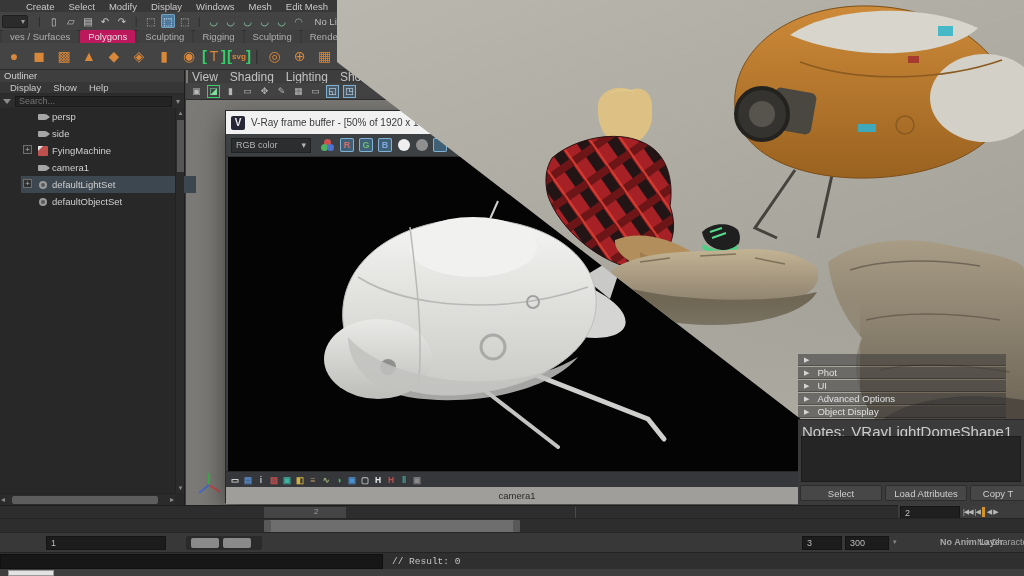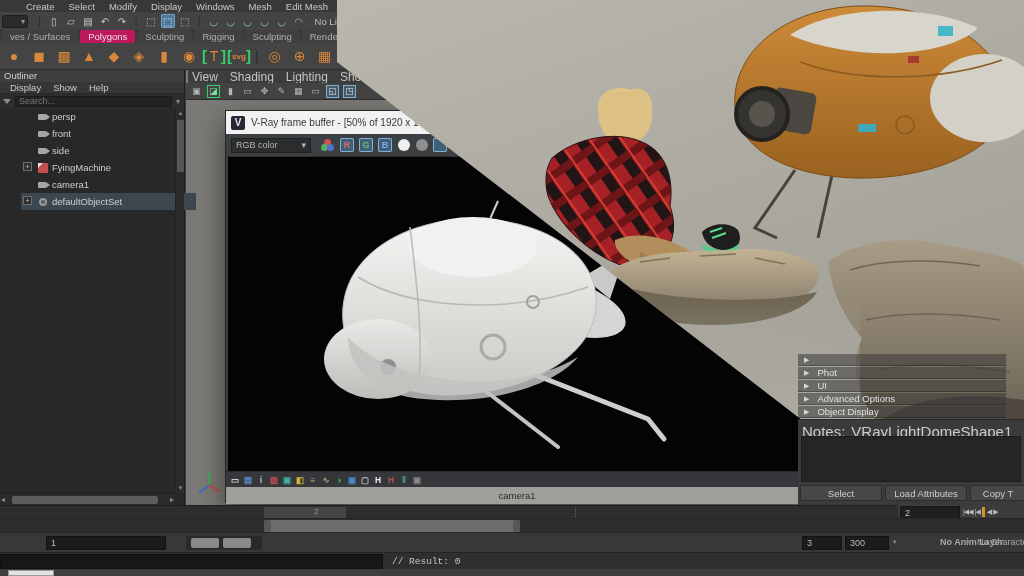--- a/index.html
+++ b/index.html
@@ -234,37 +234,37 @@
       <input id="ol-search" placeholder="Search..." style="">
       <span id="ol-search-caret">▾</span>
     </div>
     <div id="ol-list">
         <div class="orow">
           <span class="ic ic-camera"></span>
           <span class="olab">persp</span>
         </div>
         <div class="orow">
           <span class="ic ic-camera"></span>
-          <span class="olab">front</span>
-        </div>
-        <div class="orow">
-          <span class="ic ic-camera"></span>
           <span class="olab">side</span>
         </div>
         <div class="orow">
           <span class="exp">+</span>
           <span class="ic ic-transform"></span>
           <span class="olab">FyingMachine</span>
         </div>
         <div class="orow">
           <span class="ic ic-camera"></span>
           <span class="olab">camera1</span>
         </div>
         <div class="orow subsel">
           <span class="exp">+</span>
+          <span class="ic ic-set"></span>
+          <span class="olab">defaultLightSet</span>
+        </div>
+        <div class="orow">
           <span class="ic ic-set"></span>
           <span class="olab">defaultObjectSet</span>
         </div>
       </div>
     <div id="ol-vsb">
       <span class="sbarrow" style="top:0;">▴</span>
       <div class="thumb"></div>
       <span class="sbarrow" style="bottom:0;">▾</span>
     </div>
     <div id="ol-hsb">

